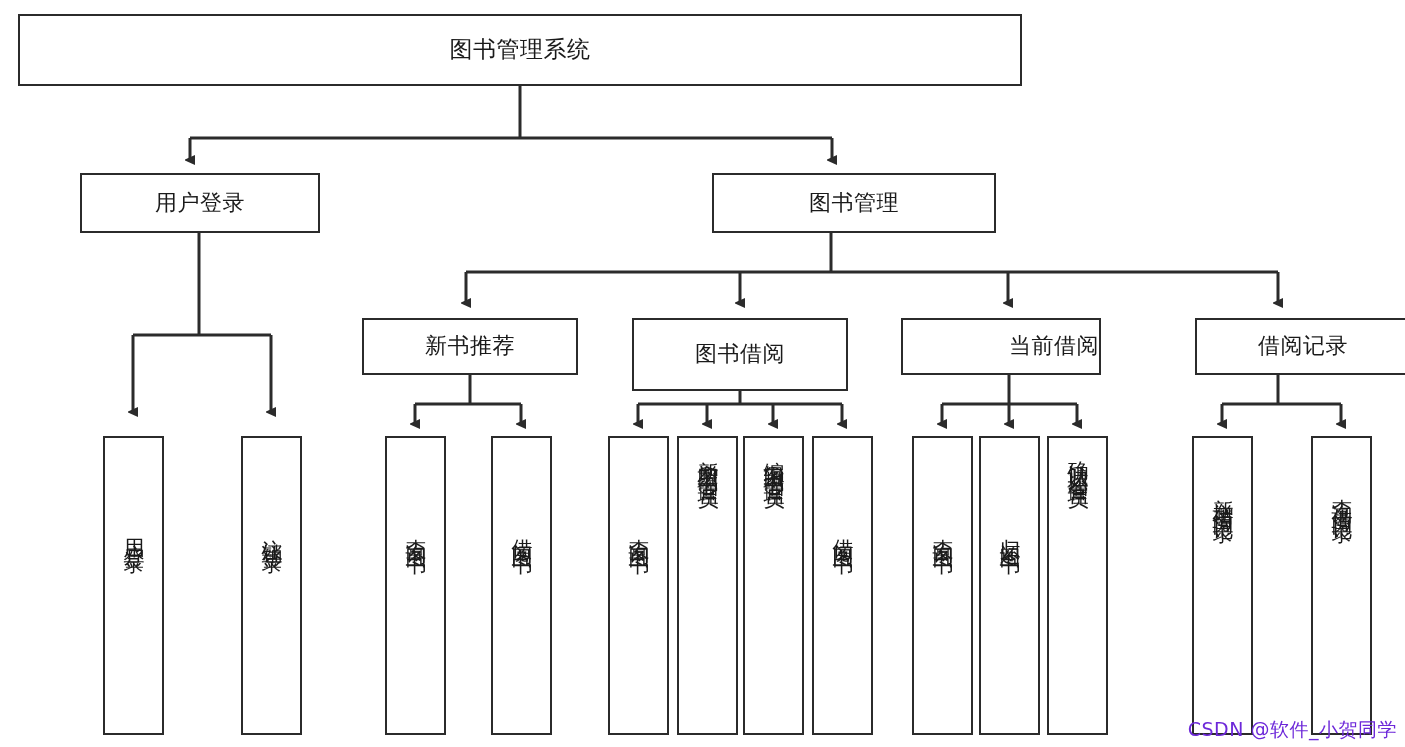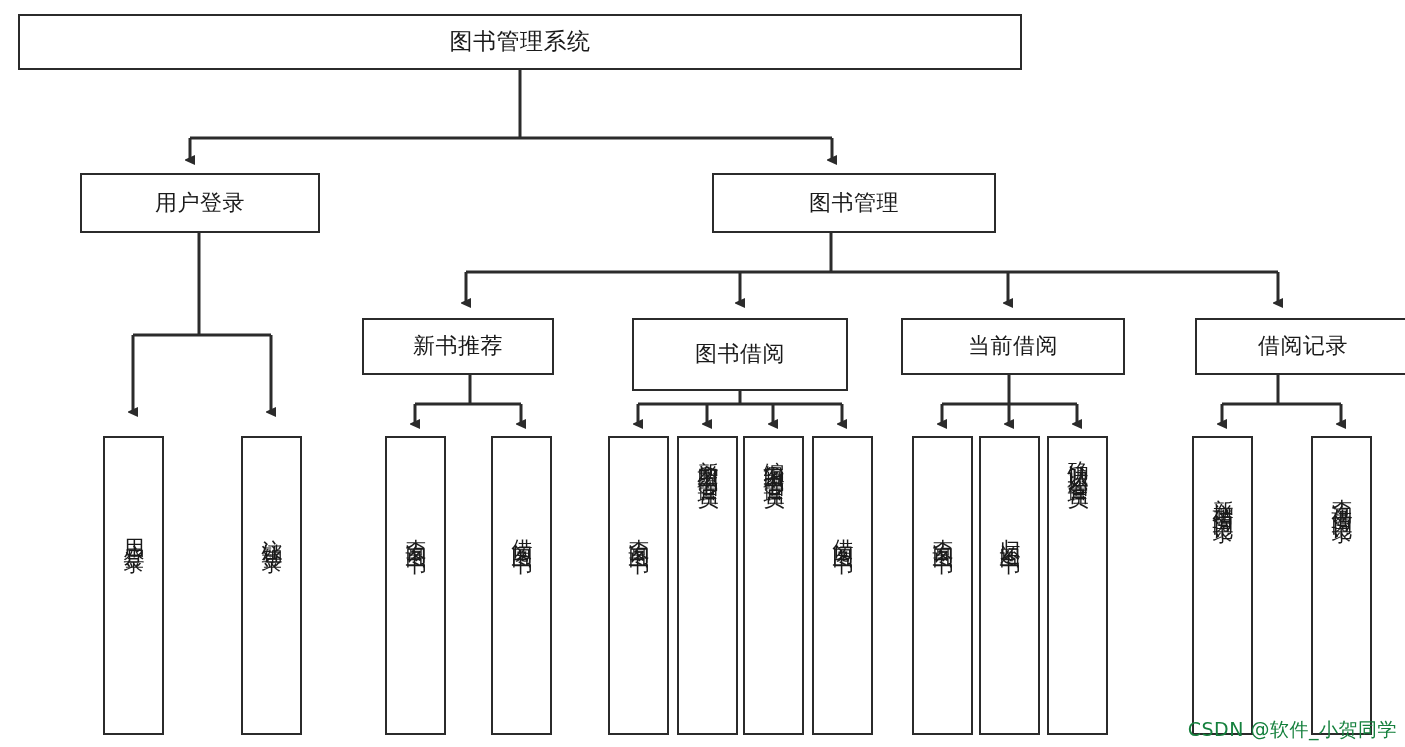--- a/index.html
+++ b/index.html
@@ -65,21 +65,21 @@
   }
   .node.vert.mid .label {
     
     letter-spacing: 4px;
   }
   .watermark {
     position: absolute;
     right: 8px;
     bottom: 4px;
     font-size: 19px;
-    color: #15803d;
+    color: #6d28d9;
     white-space: nowrap;
     letter-spacing: 0.5px;
   }
 </style>
 </head>
 <body>
 
 <div id="canvas">
 
   <svg class="wires" viewBox="0 0 1405 747">
@@ -125,41 +125,41 @@
       <path d="M1009,404 L1009,424" marker-end="url(#arrow)"></path>
       <path d="M1077,404 L1077,424" marker-end="url(#arrow)"></path>
 
       <path d="M1278,375 L1278,404"></path>
       <path d="M1222,404 L1341,404"></path>
       <path d="M1222,404 L1222,424" marker-end="url(#arrow)"></path>
       <path d="M1341,404 L1341,424" marker-end="url(#arrow)"></path>
     </g>
   </svg>
 
-  <div class="node horiz root" style="left:18px; top:14px; width:1004px; height:56px;">
+  <div class="node horiz root" style="left:18px; top:14px; width:1004px; height:72px;">
     <span class="label">图书管理系统</span>
   </div>
 
   <div class="node horiz" style="left:80px; top:173px; width:240px; height:60px;">
     <span class="label">用户登录</span>
   </div>
 
   <div class="node horiz" style="left:712px; top:173px; width:284px; height:60px;">
     <span class="label">图书管理</span>
   </div>
 
-  <div class="node horiz" style="left:362px; top:318px; width:192px; height:57px;">
+  <div class="node horiz" style="left:362px; top:318px; width:216px; height:57px;">
     <span class="label">新书推荐</span>
   </div>
 
   <div class="node horiz" style="left:632px; top:318px; width:216px; height:73px;">
     <span class="label">图书借阅</span>
   </div>
 
-  <div class="node horiz" style="left:901px; top:318px; width:224px; height:57px;">
+  <div class="node horiz" style="left:901px; top:318px; width:200px; height:57px;justify-content:flex-end;">
     <span class="label">当前借阅</span>
   </div>
 
   <div class="node horiz" style="left:1170px; top:318px; width:216px; height:57px;margin-left:25px;">
     <span class="label">借阅记录</span>
   </div>
 
   <div class="node vert" style="left:103px; top:436px; width:61px; height:299px; padding-top:84px;">
     <span class="label">用户登录</span>
   </div>

